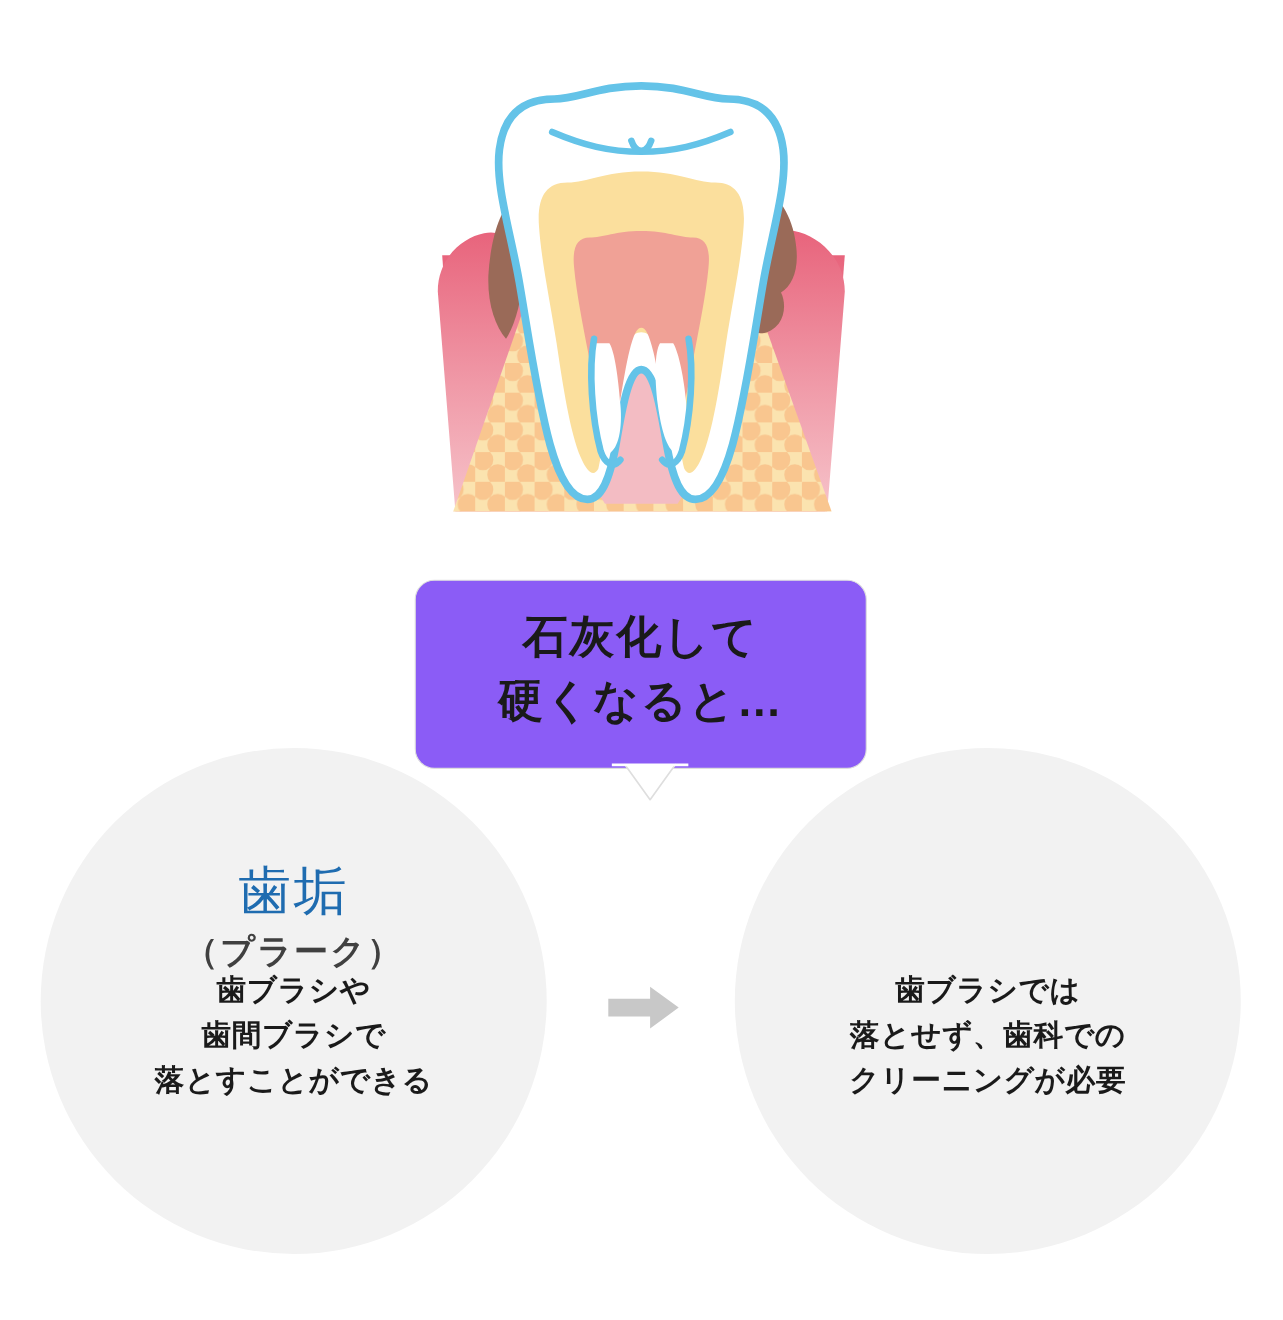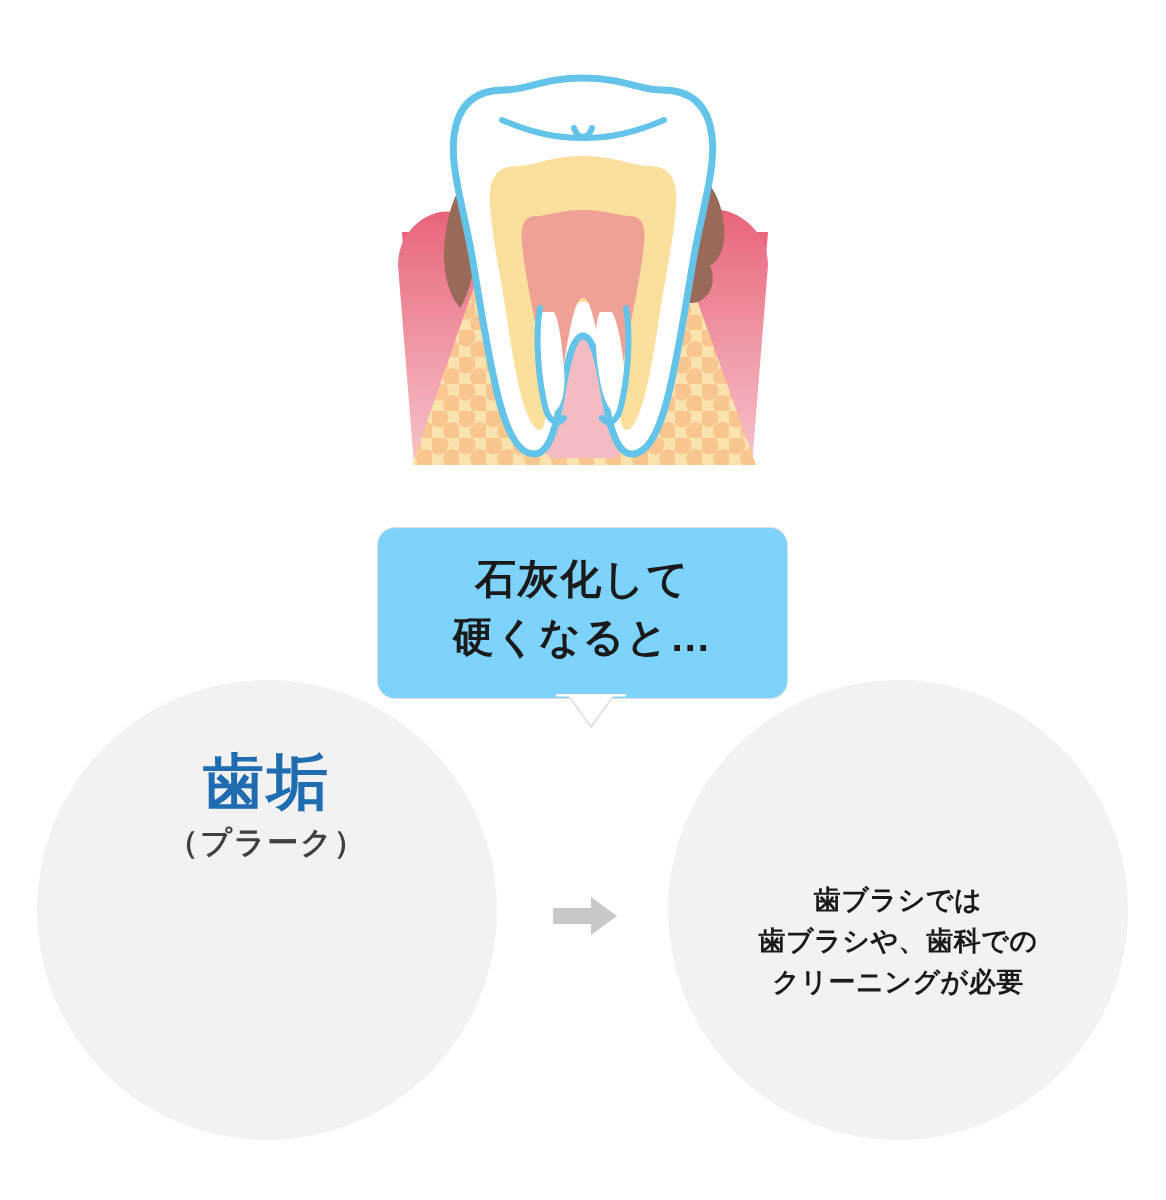--- a/index.html
+++ b/index.html
@@ -27,21 +27,21 @@
   #tooth-illustration svg { display: block; width: 100%; height: 100%; }
 
   
   #speech-bubble {
     position: absolute;
     left: 377px;
     top: 527px;
     width: 411px;
     height: 172px;
     box-sizing: border-box;
-    background: #7dd3fc;
+    background: #8b5cf6;
     border: 1.5px solid #dedede;
     border-radius: 18px;
     z-index: 5;
   }
   #speech-bubble .bubble-text {
     position: absolute;
     left: 0;
     top: 22px;
     width: 100%;
     text-align: center;
@@ -76,25 +76,26 @@
   #circle-tartar  { left: 668px; }
 
   .circle-inner {
     position: absolute;
     left: 0;
     width: 100%;
     text-align: center;
   }
 
   .circle-heading {
-    font-size: 61px;
-    font-weight: 700;
+    font-size: 48px;
+    font-weight: 400;
     color: #1f6cb0;
     line-height: 1.05;
     letter-spacing: 0.05em;
+    margin-top: 36px;
   }
   .circle-subheading {
     font-size: 31px;
     font-weight: 700;
     color: #404040;
     line-height: 1.2;
     letter-spacing: 0.06em;
     margin-top: 10px;
   }
   .circle-body {
@@ -256,27 +257,32 @@
     <path d="M12 1 L35 33 L58 1" fill="#ffffff" stroke="#dedede" stroke-width="1.5" stroke-linejoin="round" stroke-linecap="round"></path>
     <path d="M0 1 L70 1" stroke="#ffffff" stroke-width="3"></path>
   </svg>
 </div>
 
 <div class="info-circle" id="circle-plaque">
   <div class="circle-inner head">
     <div class="circle-heading">歯垢</div>
     <div class="circle-subheading">（プラーク）</div>
   </div>
+  <div class="circle-inner body">
+    <div class="circle-body">歯ブラシや
+歯間ブラシで
+落とすことができる</div>
+  </div>
 </div>
 
 <div id="flow-arrow">
   <svg width="68" height="42" viewBox="0 0 68 42" xmlns="http://www.w3.org/2000/svg">
     <path d="M2 13 L40 13 L40 2 L66 21 L40 40 L40 29 L2 29 Z" fill="#c8c8c8"></path>
   </svg>
 </div>
 
 <div class="info-circle" id="circle-tartar">
   <div class="circle-inner body">
     <div class="circle-body">歯ブラシでは
-歯ブラシや、歯科での
+落とせず、歯科での
 クリーニングが必要</div>
   </div>
 </div>
 
 </body></html>

